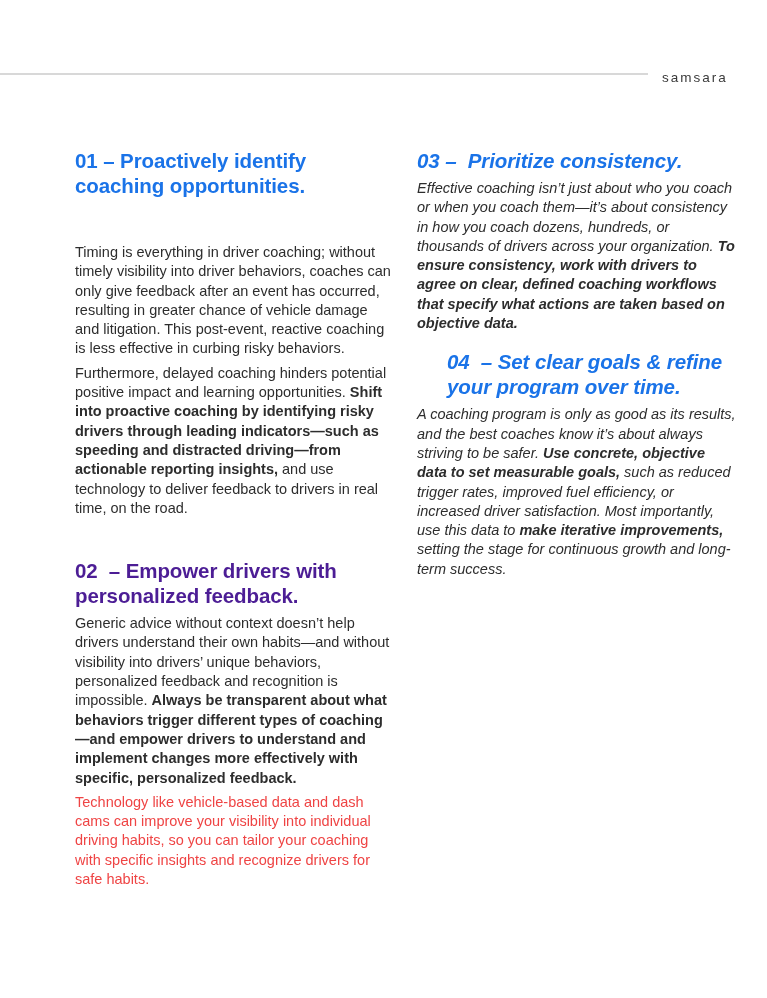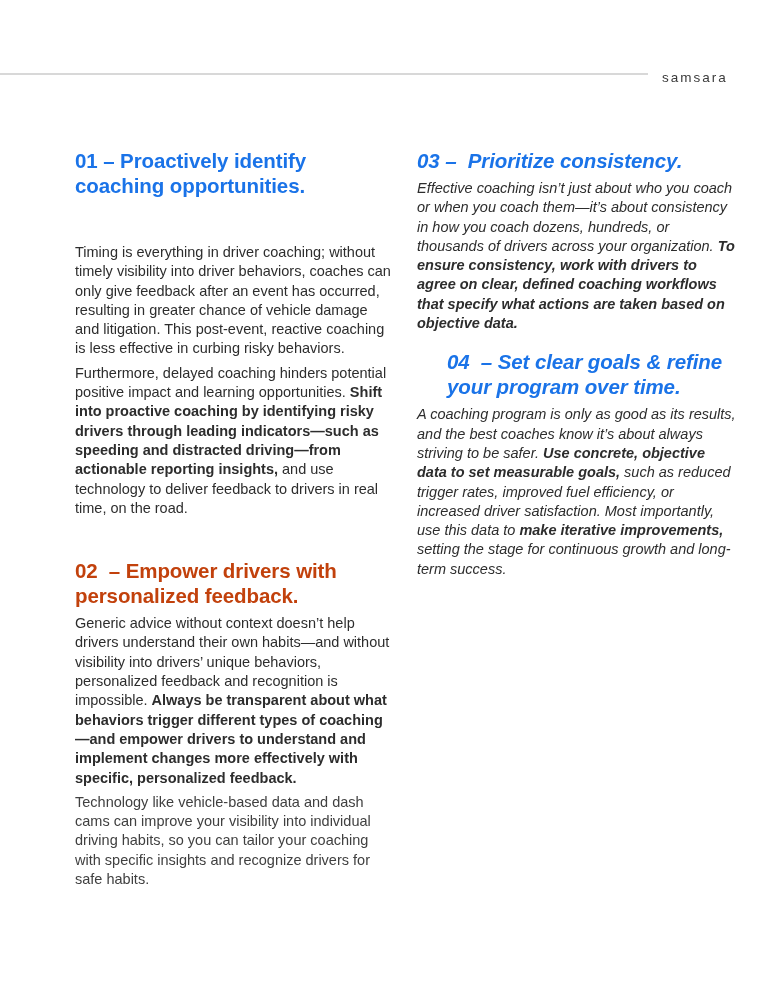--- a/index.html
+++ b/index.html
@@ -66,23 +66,23 @@
   <div class="brand" style="color: rgb(58, 58, 58);">samsara</div>
 
   <main>
     <div class="col col-left">
         <section class="section">
           <h2 class="heading" style="color: rgb(26, 115, 232);">01 – Proactively identify coaching opportunities.</h2>
           <p class="para" style="color: rgb(45, 45, 45); margin-top: 45px;"><span>Timing is everything in driver coaching; without timely visibility into driver behaviors, coaches can only give feedback after an event has occurred, resulting in greater chance of vehicle damage and litigation. This post-event, reactive coaching is less effective in curbing risky behaviors.</span></p>
           <p class="para" style="color: rgb(45, 45, 45);"><span>Furthermore, delayed coaching hinders potential positive impact and learning opportunities. </span><strong>Shift into proactive coaching by identifying risky drivers through leading indicators—such as speeding and distracted driving—from actionable reporting insights,</strong><span> and use technology to deliver feedback to drivers in real time, on the road.</span></p>
         </section>
         <section class="section">
-          <h2 class="heading" style="color: #c2410c; margin-top: 40px;">02  – Empower drivers with personalized feedback.</h2>
+          <h2 class="heading" style="color: #4c1d95; margin-top: 40px;">02  – Empower drivers with personalized feedback.</h2>
           <p class="para" style="color: rgb(45, 45, 45);"><span>Generic advice without context doesn’t help drivers understand their own habits—and without visibility into drivers’ unique behaviors, personalized feedback and recognition is impossible. </span><strong>Always be transparent about what behaviors trigger different types of coaching—and empower drivers to understand and implement changes more effectively with specific, personalized feedback.</strong></p>
-          <p class="para" style="color: #404040;"><span>Technology like vehicle-based data and dash cams can improve your visibility into individual driving habits, so you can tailor your coaching with specific insights and recognize drivers for safe habits.</span></p>
+          <p class="para" style="color: #ef4444;"><span>Technology like vehicle-based data and dash cams can improve your visibility into individual driving habits, so you can tailor your coaching with specific insights and recognize drivers for safe habits.</span></p>
         </section>
       </div>
     <div class="col col-right">
         <section class="section">
           <h2 class="heading" style="color: rgb(26, 115, 232);">03 –  Prioritize consistency.</h2>
           <p class="para" style="color: rgb(45, 45, 45);"><span>Effective coaching isn’t just about who you coach or when you coach them—it’s about consistency in how you coach dozens, hundreds, or thousands of drivers across your organization. </span><strong>To ensure consistency, work with drivers to agree on clear, defined coaching workflows that specify what actions are taken based on objective data.</strong></p>
         </section>
         <section class="section">
           <h2 class="heading" style="color: rgb(26, 115, 232); margin-left: 30px;">04  – Set clear goals &amp; refine your program over time.</h2>
           <p class="para" style="color: rgb(45, 45, 45);"><span>A coaching program is only as good as its results, and the best coaches know it’s about always striving to be safer. </span><strong>Use concrete, objective data to set measurable goals,</strong><span> such as reduced trigger rates, improved fuel efficiency, or increased driver satisfaction. Most importantly, use this data to </span><strong>make iterative improvements,</strong><span> setting the stage for continuous growth and long-term success.</span></p>

